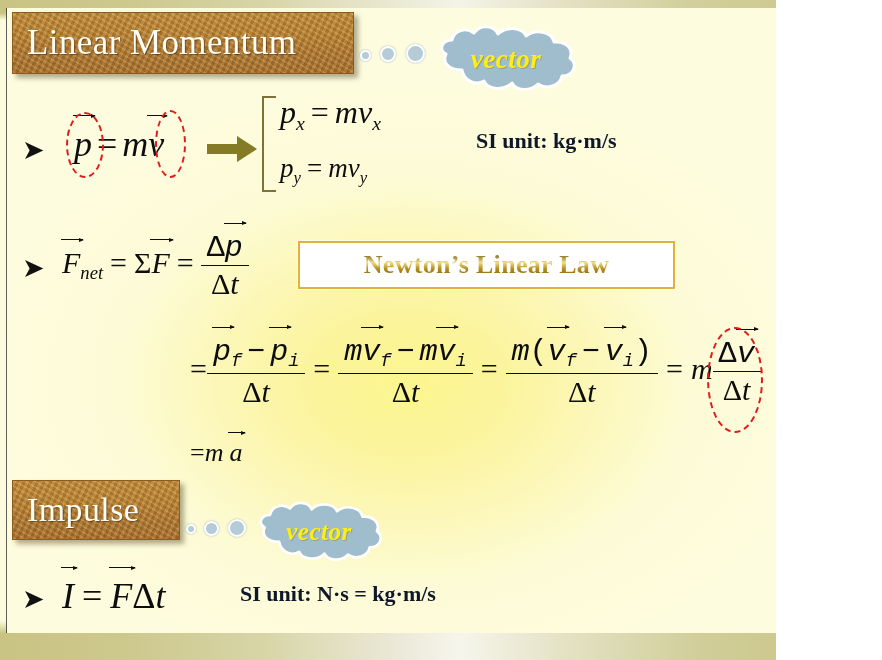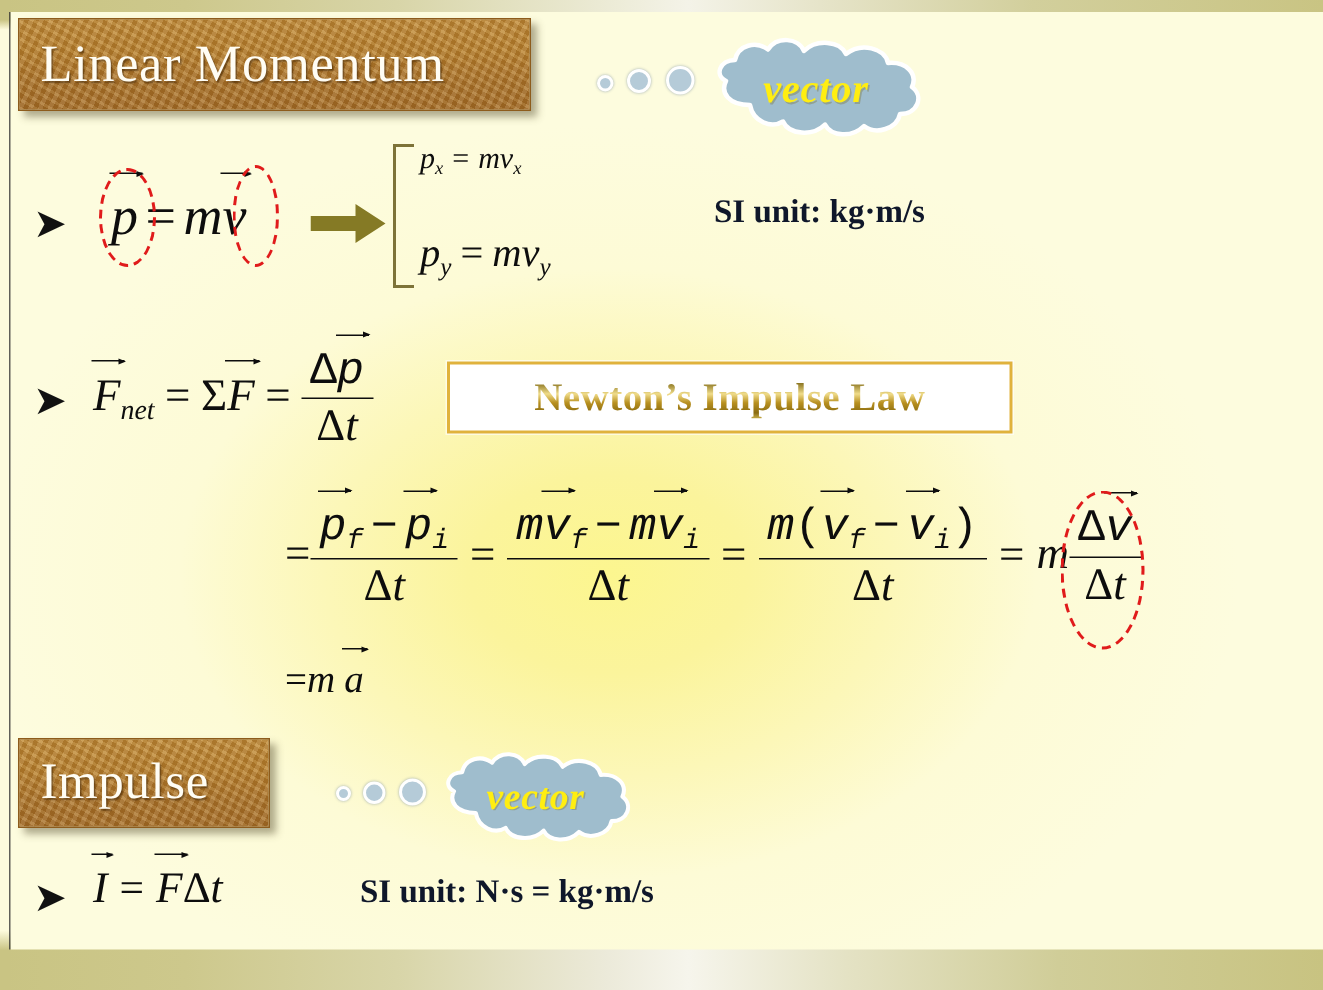--- a/index.html
+++ b/index.html
@@ -10,21 +10,21 @@
   body {
     width: 882px;
     height: 660px;
     overflow: hidden;
     font-family: "Liberation Serif", "DejaVu Serif", serif;
   }
 
   
   #slide {
     position: relative;
-    width: 882px;
+    width: 776px;
     height: 660px;
     background: #fdfbdd;
     overflow: hidden;
   }
   
   #glow {
     position: absolute;
     left: 0; top: 0;
     width: 882px; height: 660px;
     background: radial-gradient(ellipse 420px 300px at 46% 58%,
@@ -73,25 +73,25 @@
     color: #fffdf4;
     font-family: "Liberation Serif", "DejaVu Serif", serif;
     font-weight: 400;
     letter-spacing: .4px;
     text-shadow: 1px 1px 1px rgba(60,35,5,.55);
     white-space: nowrap;
     padding-left: 14px;
   }
   #heading-momentum { left: 12px; top: 12px; width: 342px; height: 62px; }
   #heading-momentum .heading-label { font-size: 35px; }
-  #heading-impulse { left: 12px; top: 492px; width: 168px; height: 60px; align-items: center; }
+  #heading-impulse { left: 12px; top: 480px; width: 168px; height: 60px; align-items: center; }
   #heading-impulse .heading-label { font-size: 34px; }
 
   
-  .callout { position: absolute; margin-left: 38px; }
+  .callout { position: absolute; }
   .callout .dot {
     position: absolute;
     border-radius: 50%;
     background: #b5cbd8;
     border: 2px solid #ffffff;
     box-shadow: 0 0 2px rgba(150,165,175,.9);
     box-sizing: border-box;
   }
   .cloud-wrap { position: absolute; }
   .cloud-wrap svg { display: block; }
@@ -264,38 +264,38 @@
   <div class="ellipse" style="left:155px; top:110px; width:31px; height:68px;"></div>
 
   <div class="olive-arrow" style="left:207px; top:134px;">
     <svg width="52" height="30" viewBox="0 0 52 30" aria-hidden="true">
       <path d="M0 10 L30 10 L30 2 L50 15 L30 28 L30 20 L0 20 Z" fill="#857a25"></path>
     </svg>
   </div>
 
   <div class="brace" style="left:262px; top:96px; width:14px; height:96px;"></div>
 
-  <div class="math" style="left:280px; top:96px; font-size:20px;text-align:center;">
+  <div class="math" style="left:280px; top:96px; font-size:32px;text-align:center;">
     <span>p</span><span class="sub">x</span><span class="upr" style="padding:0 6px;">=</span><span>m</span><span>v</span><span class="sub">x</span>
   </div>
 
   <div class="math" style="left:280px; top:155px; font-size:27px;">
     <span>p</span><span class="sub">y</span><span class="upr" style="padding:0 6px;">=</span><span>m</span><span>v</span><span class="sub">y</span>
   </div>
 
   <div class="si" style="left:476px; top:128px;">SI unit: kg·m/s</div>
 
   <span class="bullet-arrow" style="left:22px; top:254px;">➤</span>
 
   <div class="math" style="left:62px; top:232px; font-size:30px;">
     <span class="vec"><span class="bar"></span><span>F</span></span><span class="sub">net</span><span class="upr" style="padding:0 7px;">=</span><span class="upr">Σ</span><span class="vec"><span class="bar"></span><span>F</span></span><span class="upr" style="padding:0 7px;">=</span><span class="frac"><span class="num"><span class="upr">Δ</span><span class="vec"><span class="bar"></span><span>p</span></span></span><span class="den"><span class="upr">Δ</span><span>t</span></span></span>
   </div>
 
   <div id="newton-box">
-    <span id="newton-label">Newton’s Impulse Law</span>
+    <span id="newton-label">Newton’s Linear Law</span>
   </div>
 
   <div class="math" style="left:190px; top:336px; font-size:30px;">
     <span class="upr">=</span><span class="frac"><span class="num"><span class="vec"><span class="bar"></span><span>p</span></span><span class="sub">f</span><span class="upr" style="padding:0 5px;">−</span><span class="vec"><span class="bar"></span><span>p</span></span><span class="sub">i</span></span><span class="den"><span class="upr">Δ</span><span>t</span></span></span><span class="upr" style="padding:0 8px;">=</span><span class="frac"><span class="num"><span>m</span><span class="vec"><span class="bar"></span><span>v</span></span><span class="sub">f</span><span class="upr" style="padding:0 5px;">−</span><span>m</span><span class="vec"><span class="bar"></span><span>v</span></span><span class="sub">i</span></span><span class="den"><span class="upr">Δ</span><span>t</span></span></span><span class="upr" style="padding:0 8px;">=</span><span class="frac"><span class="num"><span>m</span><span class="upr">(</span><span class="vec"><span class="bar"></span><span>v</span></span><span class="sub">f</span><span class="upr" style="padding:0 5px;">−</span><span class="vec"><span class="bar"></span><span>v</span></span><span class="sub">i</span><span class="upr">)</span></span><span class="den"><span class="upr">Δ</span><span>t</span></span></span><span class="upr" style="padding:0 8px;">=</span><span>m</span><span class="frac"><span class="num"><span class="upr">Δ</span><span class="vec"><span class="bar"></span><span>v</span></span></span><span class="den"><span class="upr">Δ</span><span>t</span></span></span>
   </div>
 
   <div class="ellipse" style="left:707px; top:327px; width:56px; height:106px;"></div>
 
   <div class="math" style="left:190px; top:440px; font-size:26px;">
     <span class="upr">=</span><span>m</span><span class="vec" style="margin-left:6px;"><span class="bar"></span><span>a</span></span>
@@ -316,19 +316,19 @@
                  C134 17 142 25 138 34 C146 40 142 52 130 52
                  C128 62 114 66 106 60 C98 68 84 67 80 59
                  C72 67 56 66 52 57 C44 62 32 57 30 46 Z" fill="#9fbdcd" stroke="#ffffff" stroke-width="3" stroke-linejoin="round"></path>
       </svg>
       <span class="cloud-label" style="font-size:25px;">vector</span>
     </div>
   </div>
 
   <span class="bullet-arrow" style="left:22px; top:585px;">➤</span>
 
-  <div class="math" style="left:62px; top:578px; font-size:29px;font-family:Liberation Serif, serif;">
+  <div class="math" style="left:62px; top:578px; font-size:36px;font-family:Liberation Serif, serif;">
     <span class="vec"><span class="bar"></span><span>I</span></span><span class="upr" style="padding:0 8px;">=</span><span class="vec"><span class="bar"></span><span>F</span></span><span class="upr">Δ</span><span>t</span>
   </div>
 
   <div class="si" style="left:240px; top:581px;">SI unit: N·s = kg·m/s</div>
 
 </div>
 
 </body></html>

